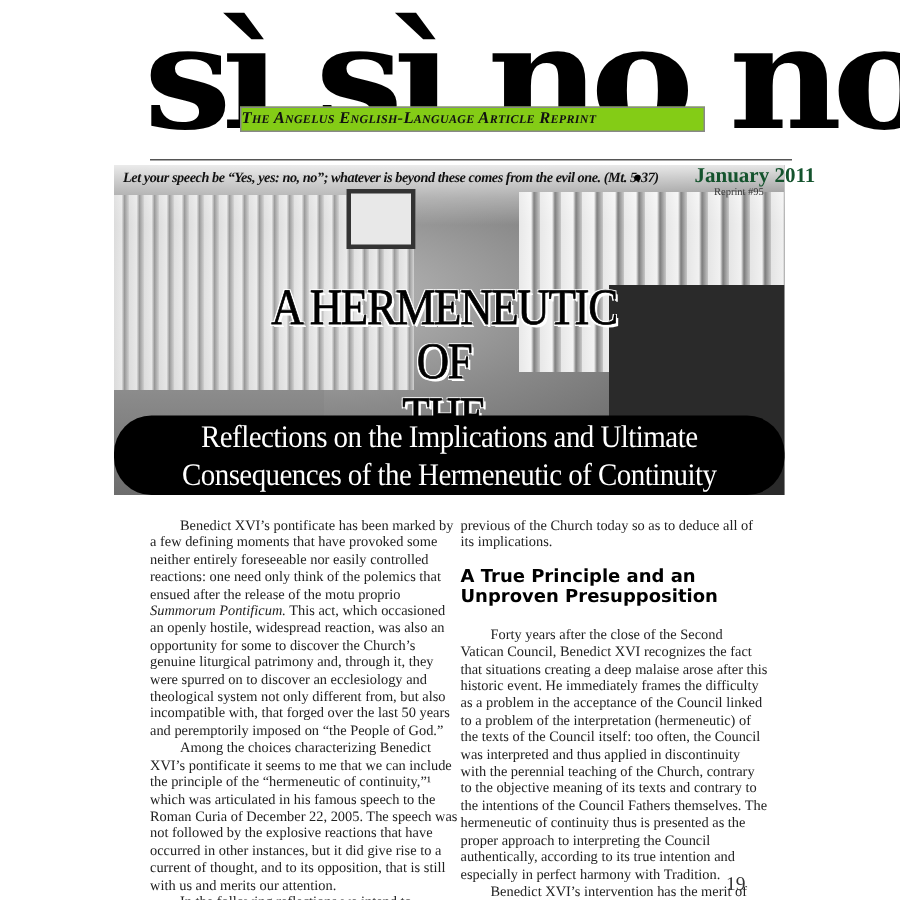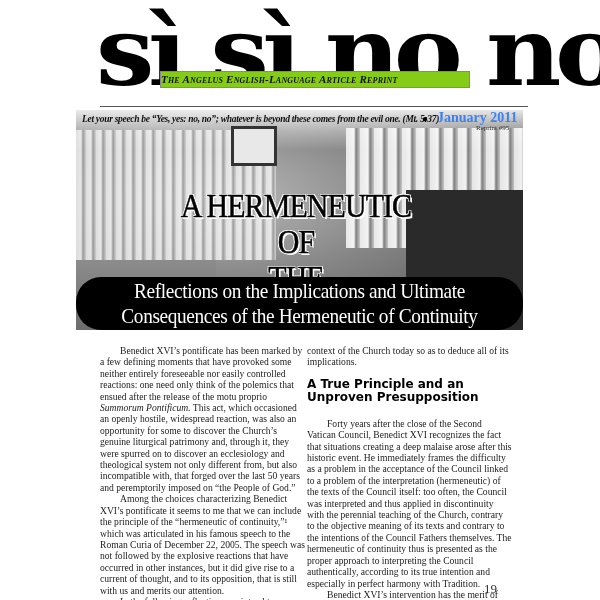--- a/index.html
+++ b/index.html
@@ -19,21 +19,21 @@
   .photo-crowd-left { position:absolute; left:0; top:20px; width:200px; height:130px;
     background: repeating-linear-gradient(90deg, #eaeaea 0px, #f6f6f6 5px, #9a9a9a 7px, #dcdcdc 10px); opacity:0.85; }
   .photo-crowd-right { position:absolute; left:270px; top:18px; width:177px; height:120px;
     background: repeating-linear-gradient(90deg, #f2f2f2 0px, #ffffff 8px, #7d7d7d 10px, #cfcfcf 14px); opacity:0.9; }
   .photo-floor { position:absolute; left:0; top:150px; width:140px; height:70px; background:linear-gradient(180deg,#8c8c8c,#6d6d6d); }
   .photo-pews { position:absolute; left:330px; top:80px; width:117px; height:140px; background:#2a2a2a; }
   .photo-book { position:absolute; left:155px; top:16px; width:40px; height:34px; background:#e8e8e8; border:3px solid #333; }
 
   .epigraph { position:absolute; left:82px; top:112px; width:330px; font-family:"Liberation Serif", serif; font-style:italic; font-weight:bold; font-size:9.5px; line-height:14px; color:#111; white-space:nowrap; letter-spacing:-0.3px; }
   .bullet { position:absolute; left:422px; top:113px; font-size:10px; line-height:12px; color:#000; }
-  .issue-date { position:absolute; left:437px; top:110px; font-family:"Liberation Serif", serif; font-weight:bold; font-size:14px; line-height:16px; color:#3b82f6; white-space:nowrap; }
+  .issue-date { position:absolute; left:463px; top:110px; font-family:"Liberation Serif", serif; font-weight:bold; font-size:14px; line-height:16px; color:#14532d; white-space:nowrap; }
   .reprint-no { position:absolute; left:476px; top:124px; font-family:"Liberation Serif", serif; font-size:7px; line-height:8px; color:#333; }
 
   .headline { position:absolute; left:146px; top:188px; width:300px; font-family:"Liberation Serif", serif; font-size:34px; line-height:36px; color:#000; text-align:center; letter-spacing:-1px; transform:scaleX(0.88); transform-origin:center top;
     -webkit-text-stroke:0.5px #000; text-shadow: -1px -1px 0 #fff, 1px -1px 0 #fff, -1px 1px 0 #fff, 1px 1px 0 #fff, 2px 2px 0 #fff; }
 
   .subhead { position:absolute; left:76px; top:277px; width:447px; height:53px; background:#000; color:#fff; font-family:"Liberation Serif", serif; font-size:21px; line-height:25px; text-align:center; padding-top:2px; box-sizing:border-box; letter-spacing:-0.4px;border-radius:25px; }
   .subhead span { display:block; transform:scaleX(0.92); }
 
   .col { position:absolute; top:345px; font-family:"Liberation Serif", serif; font-size:9.6px; line-height:11.4px; color:#222; }
   .col-left { left:100px; width:205px; }
@@ -78,19 +78,19 @@
   <span>Consequences of the Hermeneutic of Continuity</span>
 </div>
 
 <div class="col col-left">
   <p class="indent"><span>Benedict XVI’s pontificate has been marked by a few defining moments that have provoked some neither entirely foreseeable nor easily controlled reactions: one need only think of the polemics that ensued after the release of the motu proprio </span><em>Summorum Pontificum.</em><span> This act, which occasioned an openly hostile, widespread reaction, was also an opportunity for some to discover the Church’s genuine liturgical patrimony and, through it, they were spurred on to discover an ecclesiology and theological system not only different from, but also incompatible with, that forged over the last 50 years and peremptorily imposed on “the People of God.”</span></p>
   <p class="indent">Among the choices characterizing Benedict XVI’s pontificate it seems to me that we can include the principle of the “hermeneutic of continuity,”¹ which was articulated in his famous speech to the Roman Curia of December 22, 2005. The speech was not followed by the explosive reactions that have occurred in other instances, but it did give rise to a current of thought, and to its opposition, that is still with us and merits our attention.</p>
   <p class="indent">In the following reflections we intend to scrutinize what the principle of the hermeneutic of continuity asserts, and we shall try to situate it in the historical</p>
 </div>
 
 <div class="col col-right">
-  <p>context of the Church today so as to deduce all of its implications.</p>
+  <p>previous of the Church today so as to deduce all of its implications.</p>
   <div class="section-heading">A True Principle and an Unproven Presupposition</div>
   <p class="indent">Forty years after the close of the Second Vatican Council, Benedict XVI recognizes the fact that situations creating a deep malaise arose after this historic event. He immediately frames the difficulty as a problem in the acceptance of the Council linked to a problem of the interpretation (hermeneutic) of the texts of the Council itself: too often, the Council was interpreted and thus applied in discontinuity with the perennial teaching of the Church, contrary to the objective meaning of its texts and contrary to the intentions of the Council Fathers themselves. The hermeneutic of continuity thus is presented as the proper approach to interpreting the Council authentically, according to its true intention and especially in perfect harmony with Tradition.</p>
   <p class="indent">Benedict XVI’s intervention has the merit of highlighting a basic principle, namely, that in the Church’s magisterial teaching, there cannot be a break with previous teaching, but only continuity: what the</p>
 </div>
 
 <div class="page-number">19</div>
 
 </body></html>

